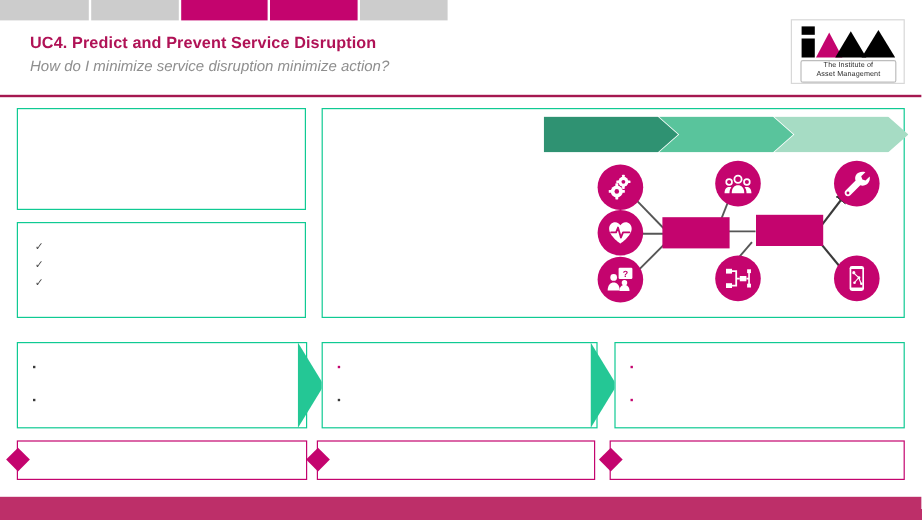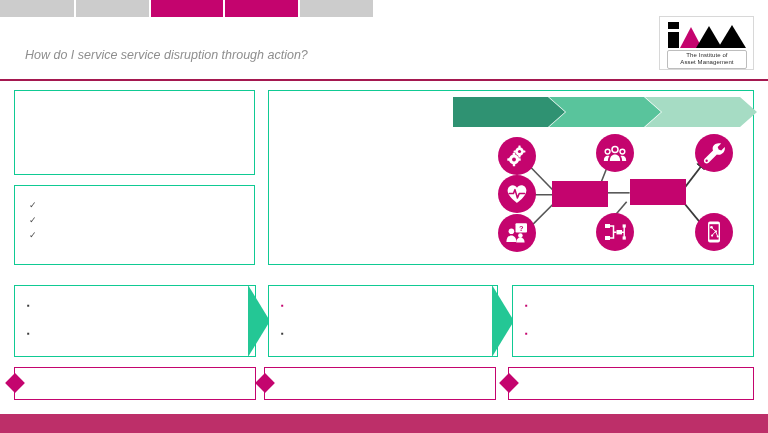--- a/index.html
+++ b/index.html
@@ -202,21 +202,22 @@
 
 <div class="topbar">
   <div class="seg" style="left:0px;width:74px;background:#cccccc;"></div>
   <div class="seg" style="left:76px;width:73px;background:#cccccc;"></div>
   <div class="seg" style="left:151px;width:72px;background:#c4046e;"></div>
   <div class="seg" style="left:225px;width:73px;background:#c4046e;"></div>
   <div class="seg" style="left:300px;width:73px;background:#cccccc;"></div>
 </div>
 
 <div class="header">
-  <div class="subtitle">How do I service service disruption through action?</div>
+  <div class="title">UC4. Predict and Prevent Service Disruption</div>
+  <div class="subtitle">How do I minimize service disruption minimize action?</div>
 </div>
 <div class="header-rule"></div>
 
 <div class="logo-box">
   <svg class="logo-mark" viewBox="0 0 82 28">
     <rect x="2" y="1" width="11" height="7" fill="#000000"></rect>
     <path d="M2 27 L2 11 L13 11 L13 27 Z" fill="#000000"></path>
     <path d="M14 27 L25 6 L36 27 Z" fill="#c4046e"></path>
     <path d="M30 27 L43 5 L56 27 Z" fill="#000000"></path>
     <path d="M52 27 L66 4 L80 27 Z" fill="#000000"></path>

